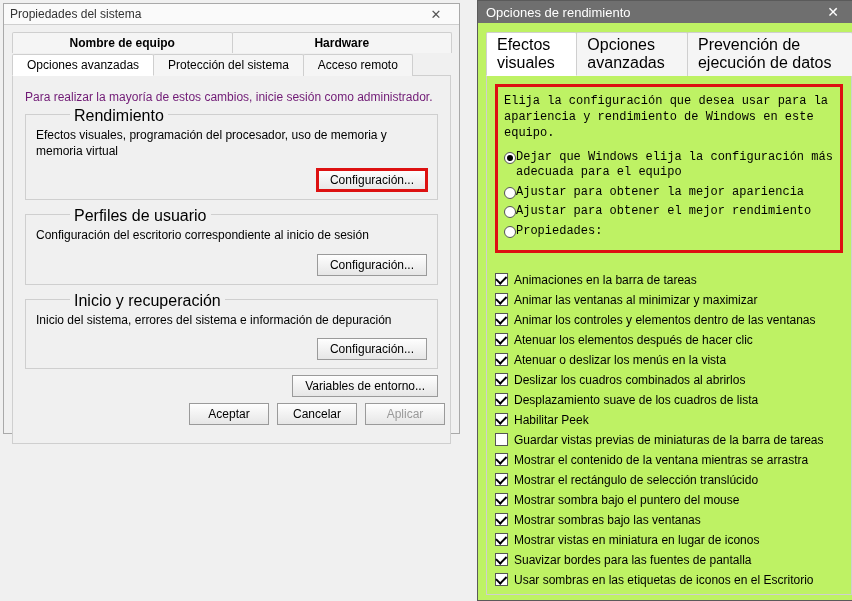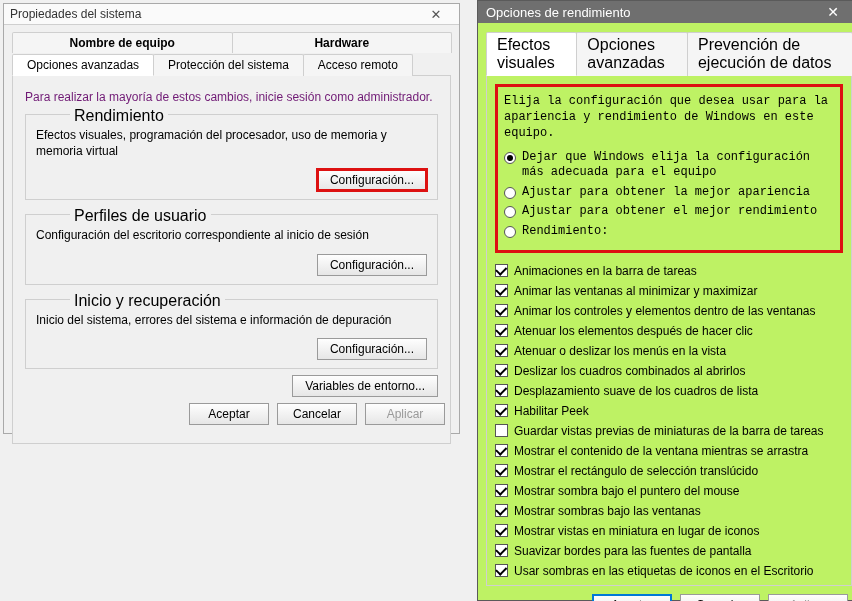--- a/index.html
+++ b/index.html
@@ -161,36 +161,36 @@
     display:flex; flex-direction:column;
   }
   .right-top-box {
     border:3px solid #d11;
     padding: 4px 6px 6px 6px;
     margin-bottom:4px;
     font-family:Liberation Mono, monospace;
   }
   .intro { margin: 2px 0 8px 0; line-height:1.35; }
   .radio-row {
-    display:flex; align-items:flex-start; gap:6px;
+    display:flex; align-items:flex-start; 
     margin: 4px 0;
     line-height:1.3;
   }
   .radio {
     width:12px; height:12px; border:1px solid #555; border-radius:50%;
     margin-top:2px; flex-shrink:0; position:relative; background:#fff;
   }
   .radio.checked::after {
     content:""; position:absolute; left:2px; top:2px;
     width:6px; height:6px; background:#000; border-radius:50%;
   }
   .check-list {
     flex:1;
     overflow:hidden;
-    margin-top:4px;
+    margin-top:13px;
   }
   .check-row {
     display:flex; align-items:center; gap:6px;
     padding: 1px 0;
     font-size:12px;
     line-height:1.5;
   }
   .chk {
     width:13px; height:13px; border:1px solid #555;
     background:#fff; flex-shrink:0;
@@ -292,21 +292,21 @@
           <div class="radio-row">
             <span class="radio"></span>
             <span>Ajustar para obtener la mejor apariencia</span>
           </div>
           <div class="radio-row">
             <span class="radio"></span>
             <span>Ajustar para obtener el mejor rendimiento</span>
           </div>
           <div class="radio-row">
             <span class="radio"></span>
-            <span>Rendimiento:</span>
+            <span>Propiedades:</span>
           </div>
         </div>
     </div>
     <div class="check-list" id="checks-container">
         <div class="check-row">
           <span class="chk checked"></span>
           <span>Animaciones en la barra de tareas</span>
         </div>
         <div class="check-row">
           <span class="chk checked"></span>

